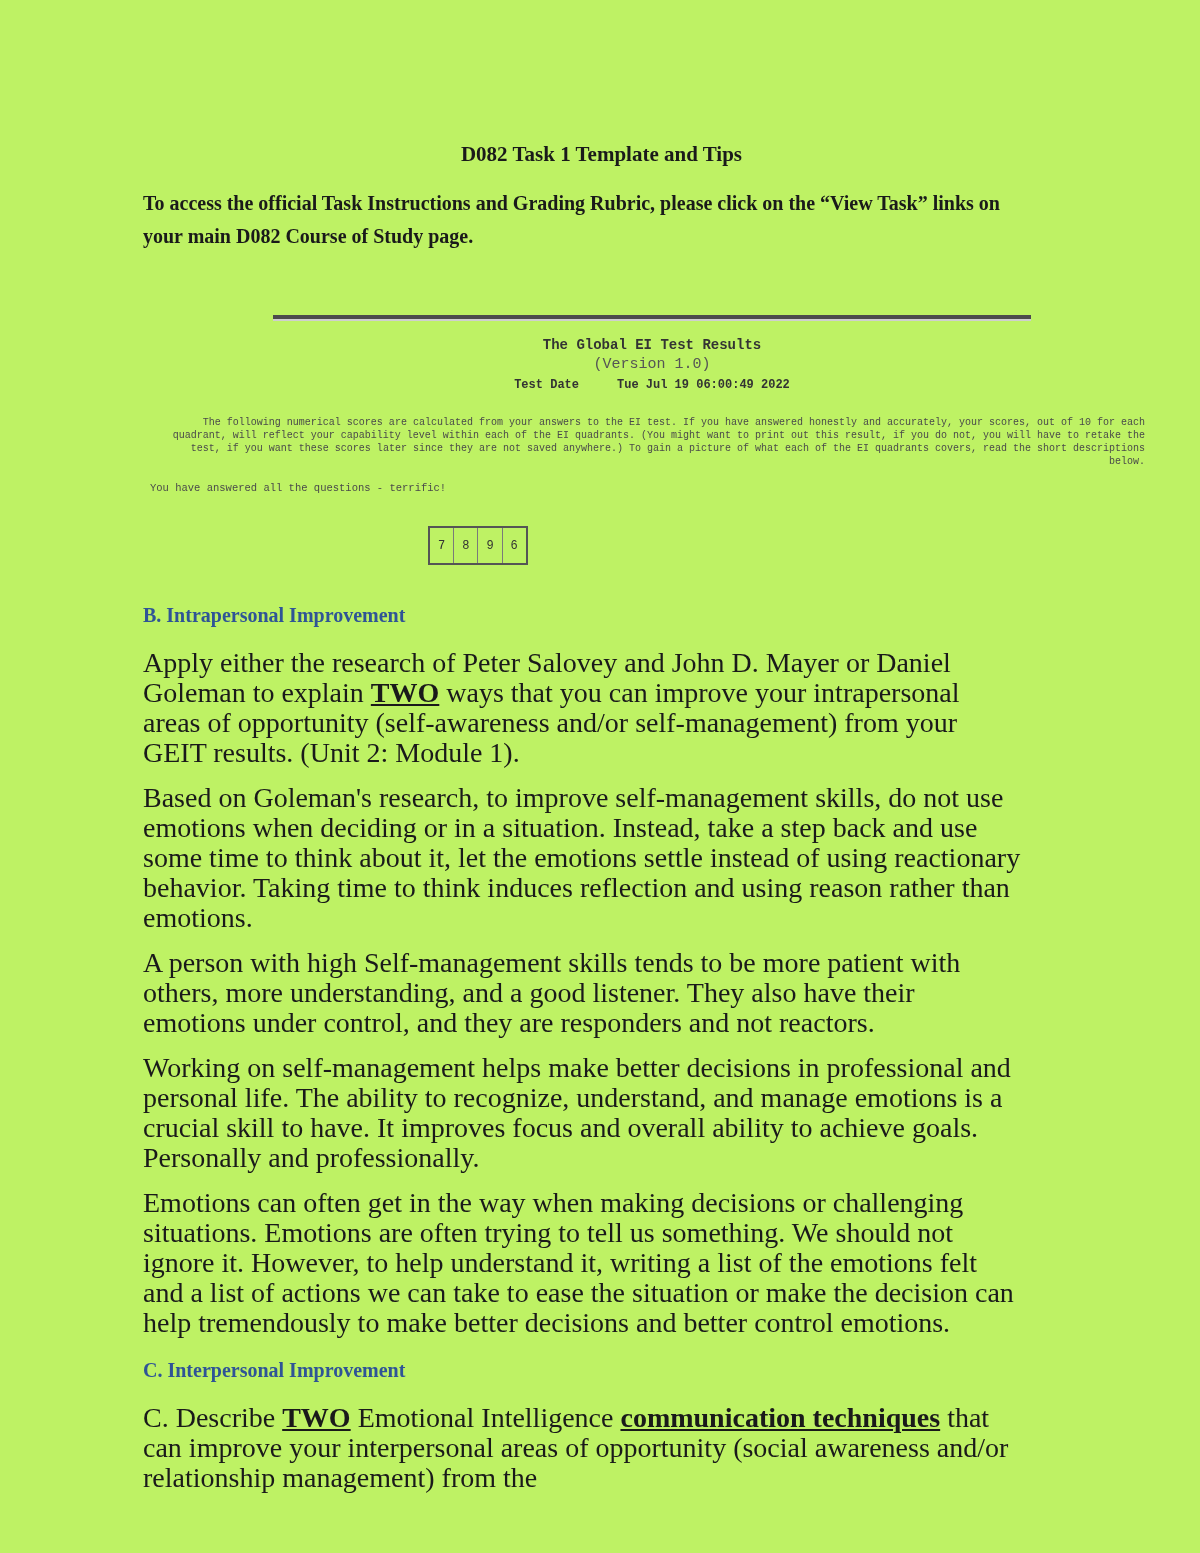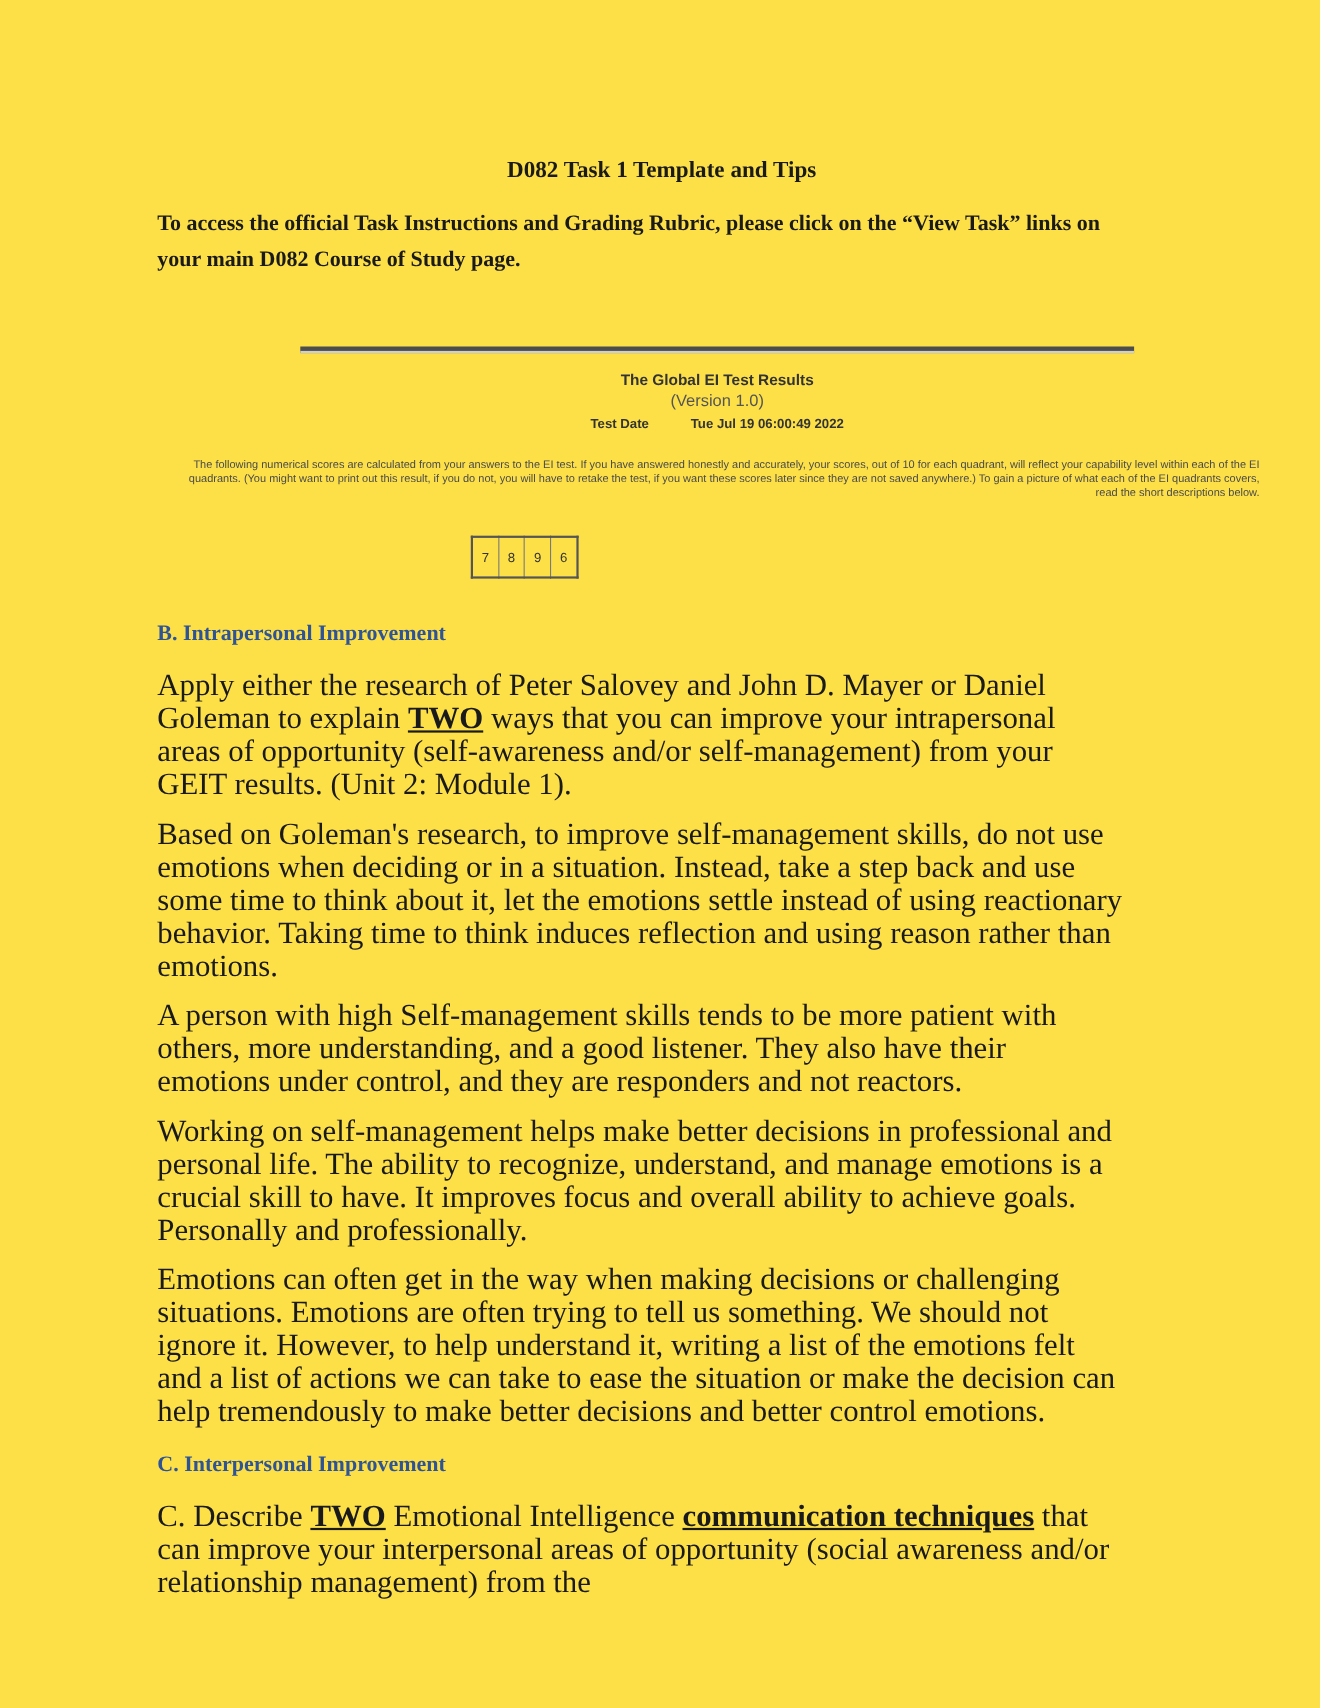--- a/index.html
+++ b/index.html
@@ -1,21 +1,21 @@
 <!DOCTYPE html>
 <html><head>
 <meta charset="utf-8">
 <style>
   * { box-sizing: border-box; }
   html,body { margin:0; padding:0; background:#ffffff; }
   .page {
     position: relative;
     width: 1200px;
     height: 1553px;
-    background: #fde047;
+    background: #bef264;
     font-family: "Liberation Serif", serif;
     color: #1a1a1a;
     padding: 141px 177px 0 143px;
     overflow: hidden;
   }
   .doc-title {
     width: 917px;
     margin: 0;
     font-size: 21px;
     font-weight: bold;
@@ -37,21 +37,21 @@
     line-height: 25px;
   }
   .sec-heading.a { margin-top: 52px; }
   .sec-heading.b { margin-top: 38px; }
   .sec-heading.c { margin-top: 20px; }
 
   
   .geit {
     margin: 62px 0 0 7px;
     width: 1035px;
-    font-family: Liberation Sans, sans-serif;
+    font-family: Liberation Mono, monospace;
     color: #4a4a4a;
   }
   .geit-bar {
     margin-left: 123px;
     width: 758px;
     height: 6px;
     background: #4c4c4c;
     border-bottom: 2px solid #cfcfcf;
   }
   .geit-center {
@@ -117,20 +117,21 @@
   <div class="geit">
     <div class="geit-bar"></div>
     <div class="geit-center">
       <div class="geit-title">The Global EI Test Results</div>
       <div class="geit-version">(Version 1.0)</div>
       <div class="geit-date">
         <span>Test Date</span><span class="geit-date-value">Tue Jul 19 06:00:49 2022</span>
       </div>
     </div>
     <p class="geit-desc">The following numerical scores are calculated from your answers to the EI test. If you have answered honestly and accurately, your scores, out of 10 for each quadrant, will reflect your capability level within each of the EI quadrants. (You might want to print out this result, if you do not, you will have to retake the test, if you want these scores later since they are not saved anywhere.) To gain a picture of what each of the EI quadrants covers, read the short descriptions below.</p>
+    <p class="geit-status">You have answered all the questions - terrific!</p>
     <table class="geit-table">
       <tbody>
         <tr>
           <td>7</td>
           <td>8</td>
           <td>9</td>
           <td>6</td>
         </tr>
       </tbody>
     </table>

